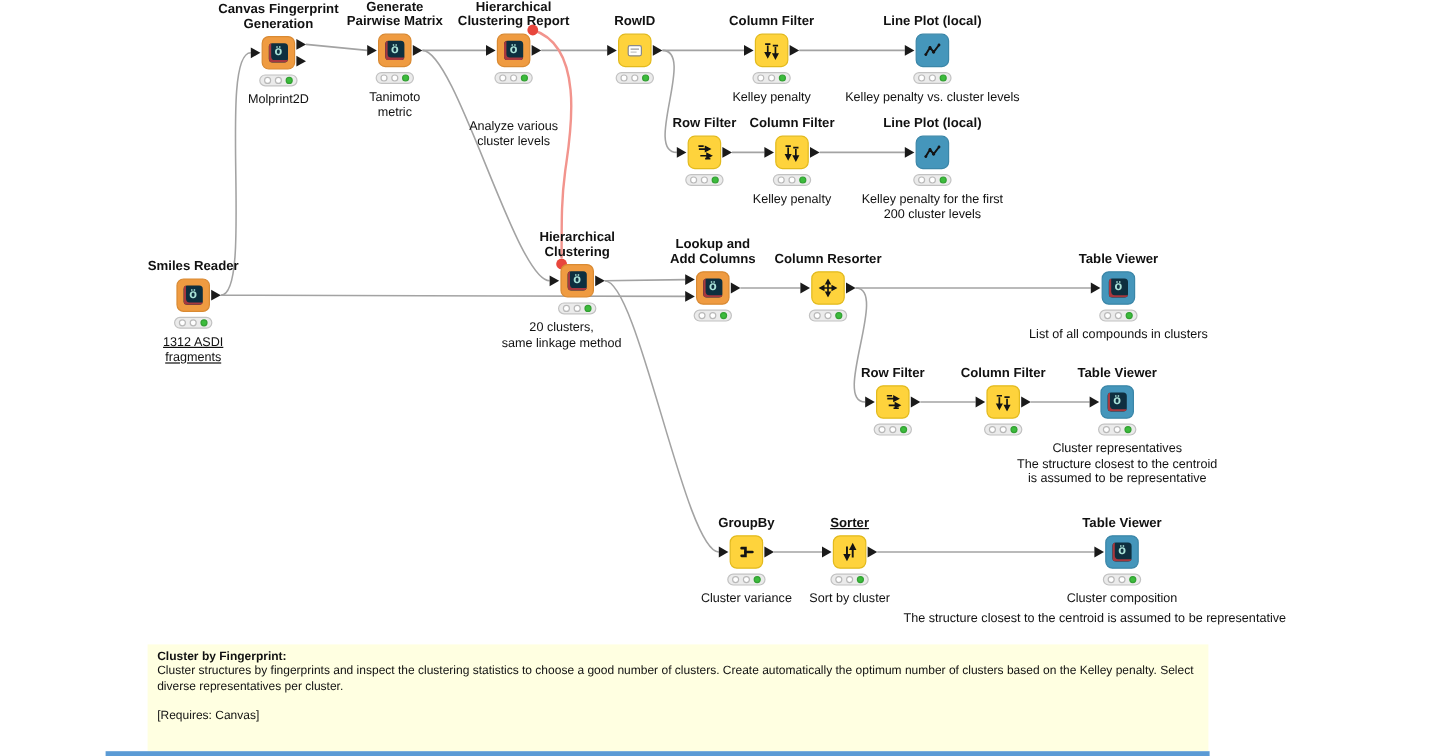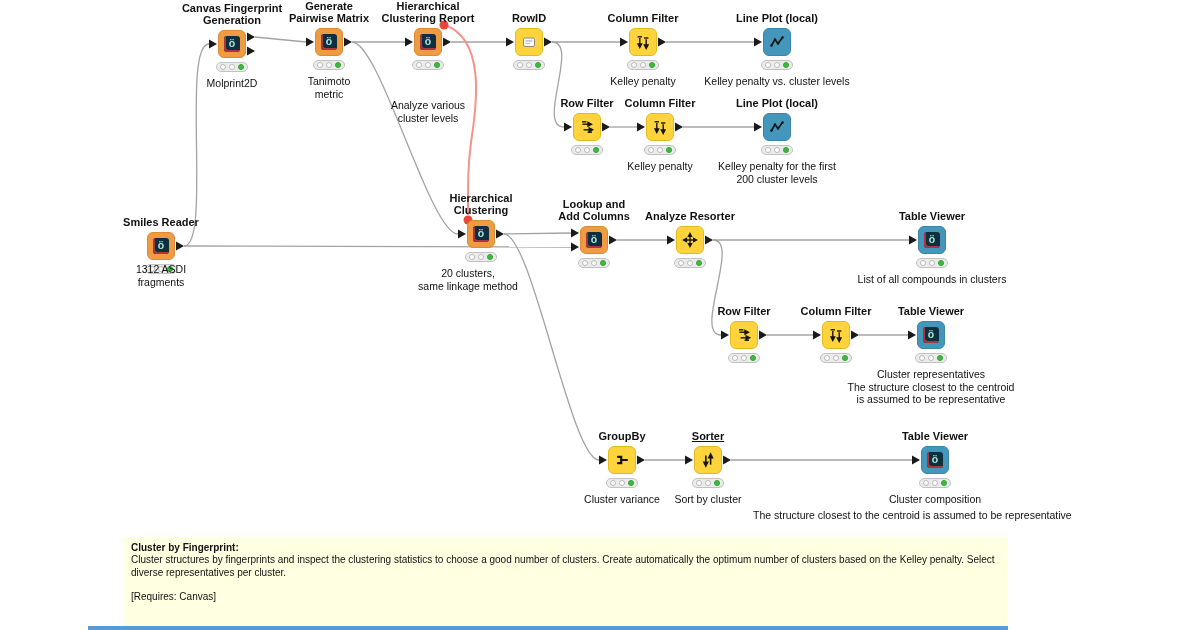--- a/index.html
+++ b/index.html
@@ -104,21 +104,21 @@
   <div id="nodes">
       <div class="node-label" style="left: 71px; top: 216px;">Smiles Reader</div>
       <div class="node-square component" style="left: 147px; top: 232px;">
         <div class="knime-glyph">ö</div>
       </div>
       <div class="traffic" style="left: 145px; top: 264px;">
         <div class="dot off"></div>
         <div class="dot off"></div>
         <div class="dot on"></div>
       </div>
-      <div class="node-sublabel" style="left: 51px; top: 263px;">1312 ASDI
+      <div class="node-sublabel" style="left: 51px; top: 279px; text-decoration: underline;">1312 ASDI
 fragments</div>
       <div class="node-label" style="left: 142px; top: 2px;">Canvas Fingerprint
 Generation</div>
       <div class="node-square component" style="left: 218px; top: 30px;">
         <div class="knime-glyph">ö</div>
       </div>
       <div class="traffic" style="left: 216px; top: 62px;">
         <div class="dot off"></div>
         <div class="dot off"></div>
         <div class="dot on"></div>
@@ -265,21 +265,21 @@
       <div class="node-label" style="left: 504px; top: 198px;">Lookup and
 Add Columns</div>
       <div class="node-square component" style="left: 580px; top: 226px;">
         <div class="knime-glyph">ö</div>
       </div>
       <div class="traffic" style="left: 578px; top: 258px;">
         <div class="dot off"></div>
         <div class="dot off"></div>
         <div class="dot on"></div>
       </div>
-      <div class="node-label" style="left: 600px; top: 210px;">Analyze Resorter</div>
+      <div class="node-label" style="left: 600px; top: 210px;">Column Resorter</div>
       <div class="node-square manipulator" style="left: 676px; top: 226px;">
         <div style="width: 16px; height: 16px;"><svg width="16" height="16" viewBox="0 0 16 16">
             <g stroke="#141414" stroke-width="1.4" fill="#141414">
               <line x1="8" y1="3.5" x2="8" y2="12.5"></line>
               <line x1="3.5" y1="8" x2="12.5" y2="8"></line>
               <polygon points="6.5,4.4 9.5,4.4 8,1.6"></polygon>
               <polygon points="6.5,11.6 9.5,11.6 8,14.4"></polygon>
               <polygon points="4.4,6.5 4.4,9.5 1.6,8"></polygon>
               <polygon points="11.6,6.5 11.6,9.5 14.4,8"></polygon>
             </g>

